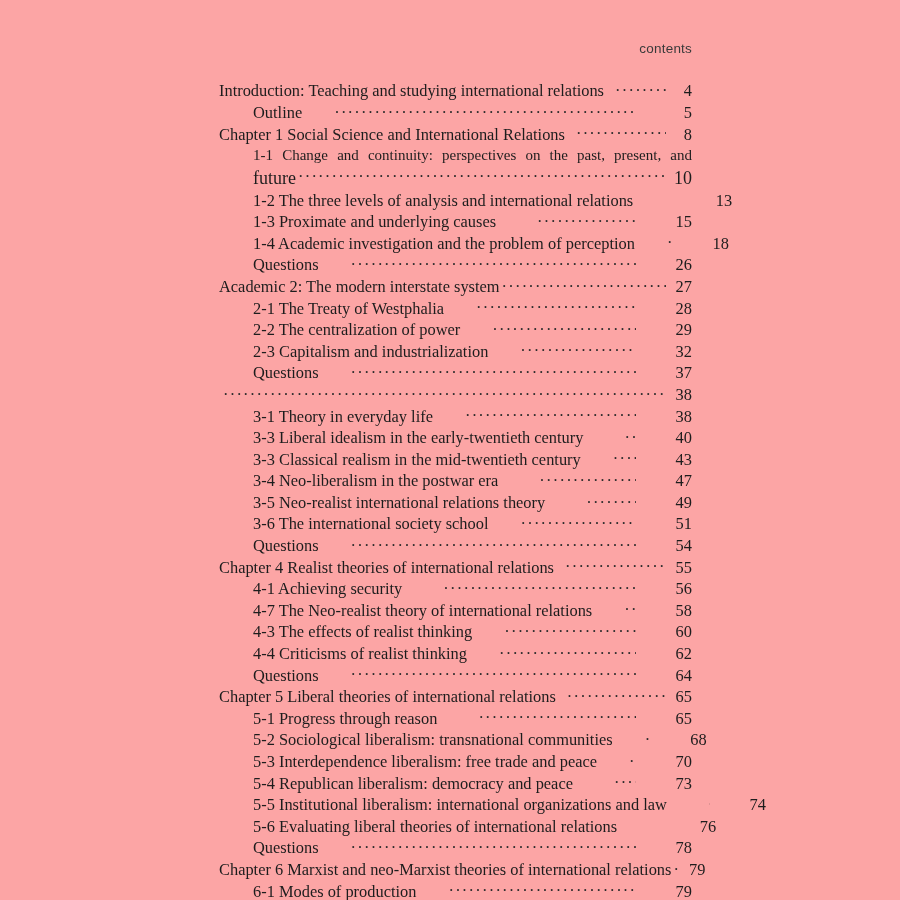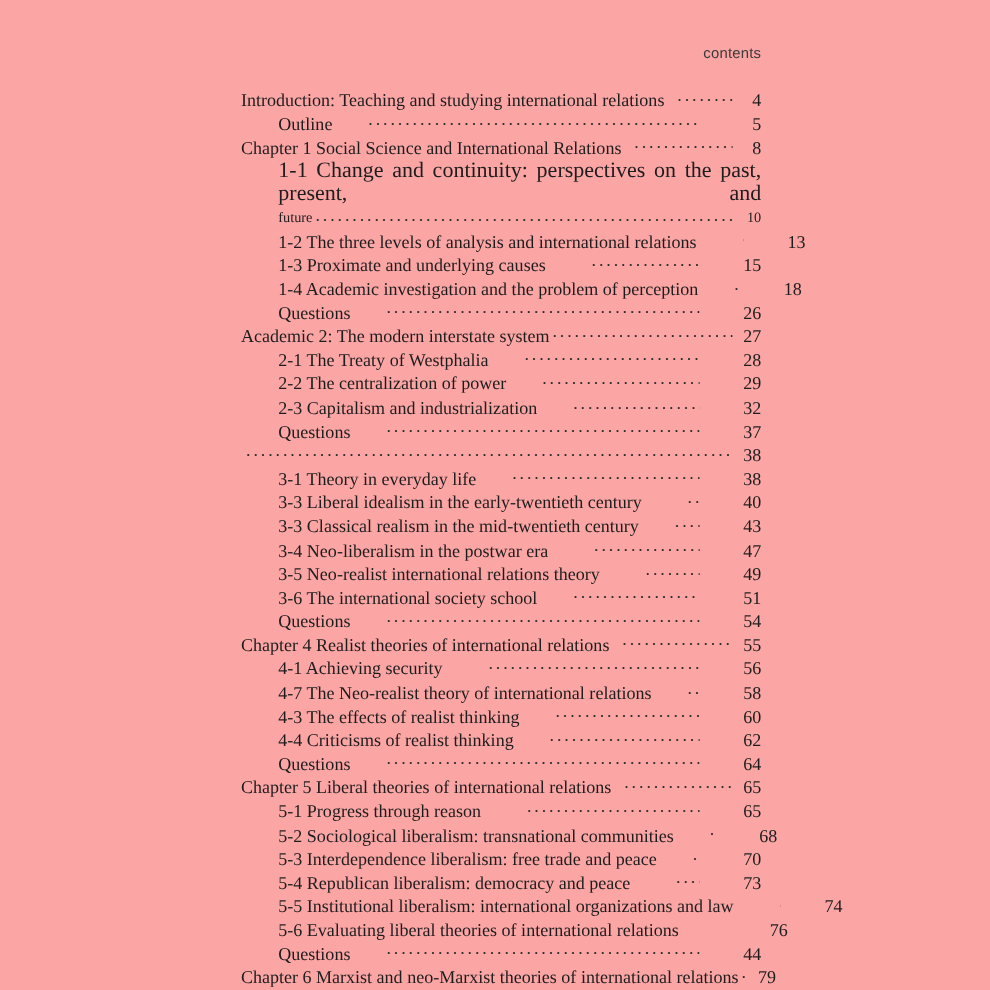--- a/index.html
+++ b/index.html
@@ -93,28 +93,28 @@
   
   .entry.wrap {
     display: block;
     white-space: normal;
     padding-left: 34px;
   }
   .entry.wrap .wrap-line1 {
     display: block;
     text-align: justify;
     text-align-last: justify;
-    font-size: 20px;
+    font-size: 15px;
     line-height: 21.2px;
   }
   .entry.wrap .wrap-line2 {
     display: flex;
     align-items: baseline;
     white-space: nowrap;
-    font-size: 13px;
+    font-size: 18px;
     line-height: 21.2px;
   }
 </style>
 </head>
 <body>
 
 <div id="page">
 
   <div id="running-head">contents</div>
 
@@ -287,21 +287,21 @@
         <span class="page-no">74</span>
       </div>
       <div class="entry lvl2 gap">
         <span class="title">5-6 Evaluating liberal theories of international relations</span>
         <span class="leader"></span>
         <span class="page-no">76</span>
       </div>
       <div class="entry lvl2">
         <span class="title">Questions</span>
         <span class="leader"></span>
-        <span class="page-no">44</span>
+        <span class="page-no">78</span>
       </div>
       <div class="entry">
         <span class="title">Chapter 6 Marxist and neo-Marxist theories of international relations</span>
         <span class="leader"></span>
         <span class="page-no">79</span>
       </div>
       <div class="entry lvl2">
         <span class="title">6-1 Modes of production</span>
         <span class="leader"></span>
         <span class="page-no">79</span>

